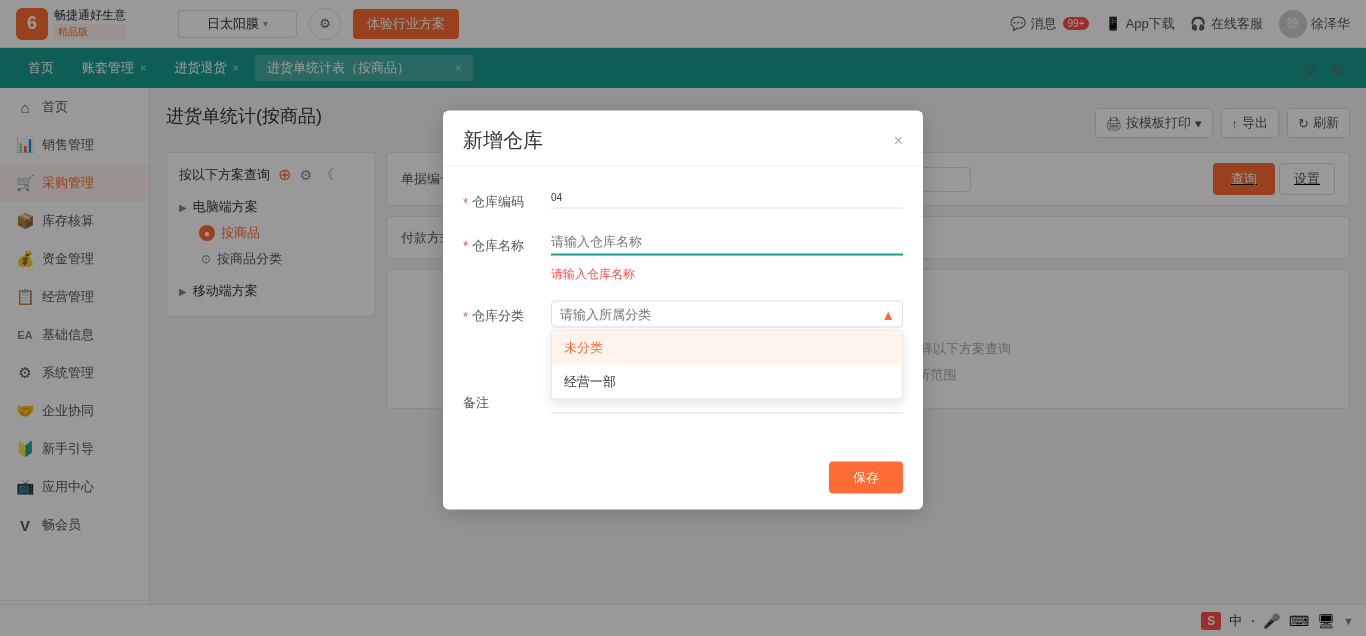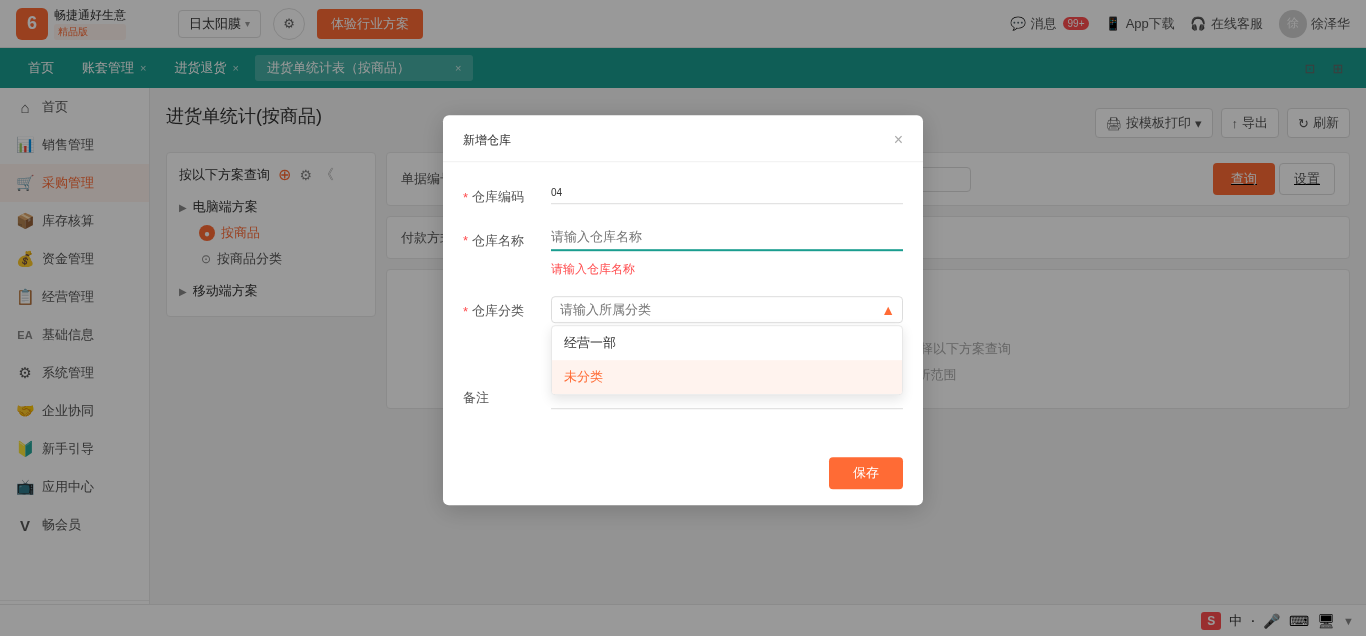--- a/index.html
+++ b/index.html
@@ -25,21 +25,21 @@
       width: 32px; height: 32px;
       background: #ff6b35;
       border-radius: 6px;
       display: flex; align-items: center; justify-content: center;
       color: #fff; font-size: 18px; font-weight: bold;
     }
     .logo-badge { font-size: 10px; color: #ff6b35; background: #fff3ee; padding: 1px 4px; border-radius: 3px; }
     .header-select {
       display: flex; align-items: center; gap: 4px;
       border: 1px solid #e0e0e0; border-radius: 4px;
-      padding: 4px 10px; cursor: pointer; background: #fff;
+      padding: 4px 28px; cursor: pointer; background: #fff;
       font-size: 13px; color: #333;
     }
     .header-select .chevron { color: #999; font-size: 10px; }
     .gear-btn {
       width: 32px; height: 32px; border-radius: 50%;
       border: 1px solid #e0e0e0; display: flex; align-items: center; justify-content: center;
       cursor: pointer; background: #fff; color: #666;
     }
     .experience-btn {
       background: #ff6b35; color: #fff; border: none;
@@ -177,21 +177,21 @@
       box-shadow: 0 4px 24px rgba(0,0,0,0.18);
       z-index: 200;
       padding-bottom: 0;
       overflow: visible;
     }
     .modal-header {
       display: flex; align-items: center; justify-content: space-between;
       padding: 16px 20px 12px 20px;
       border-bottom: 1px solid #f0f0f0;
     }
-    .modal-title { font-size: 12px; color: #333; font-weight: 500; }
+    .modal-title { font-size: 20px; color: #333; font-weight: 500; }
     .modal-close { cursor: pointer; color: #aaa; font-size: 16px; }
     .modal-body { padding: 20px; }
     .form-row {
       display: flex; align-items: flex-start; gap: 8px;
       margin-bottom: 18px;
     }
     .form-label {
       display: flex; align-items: center; gap: 2px;
       font-size: 13px; color: #555; width: 80px;
       padding-top: 6px; flex-shrink: 0;
@@ -537,22 +537,22 @@
       <div class="form-label">
         <span class="form-required">*</span>
         <span>仓库分类</span>
       </div>
       <div class="form-select-wrap">
         <input type="text" class="form-select-input" placeholder="请输入所属分类" style="">
         <span class="form-select-arrow">▲</span>
 
         
         <div class="dropdown-list">
+          <div class="dropdown-item highlighted">未分类</div>
           <div class="dropdown-item">经营一部</div>
-          <div class="dropdown-item highlighted">未分类</div>
         </div>
       </div>
     </div>
 
     <div class="form-row" style="margin-top:60px;">
       <div class="form-label">
         <span>备注</span>
       </div>
       <input type="text" class="form-input" style="flex: 1 1 0%; border-top: none; border-right: none; border-left: none; border-image: initial; border-bottom: 1px solid rgb(221, 221, 221); padding: 5px 0px; font-size: 13px; outline: none;">
     </div>

